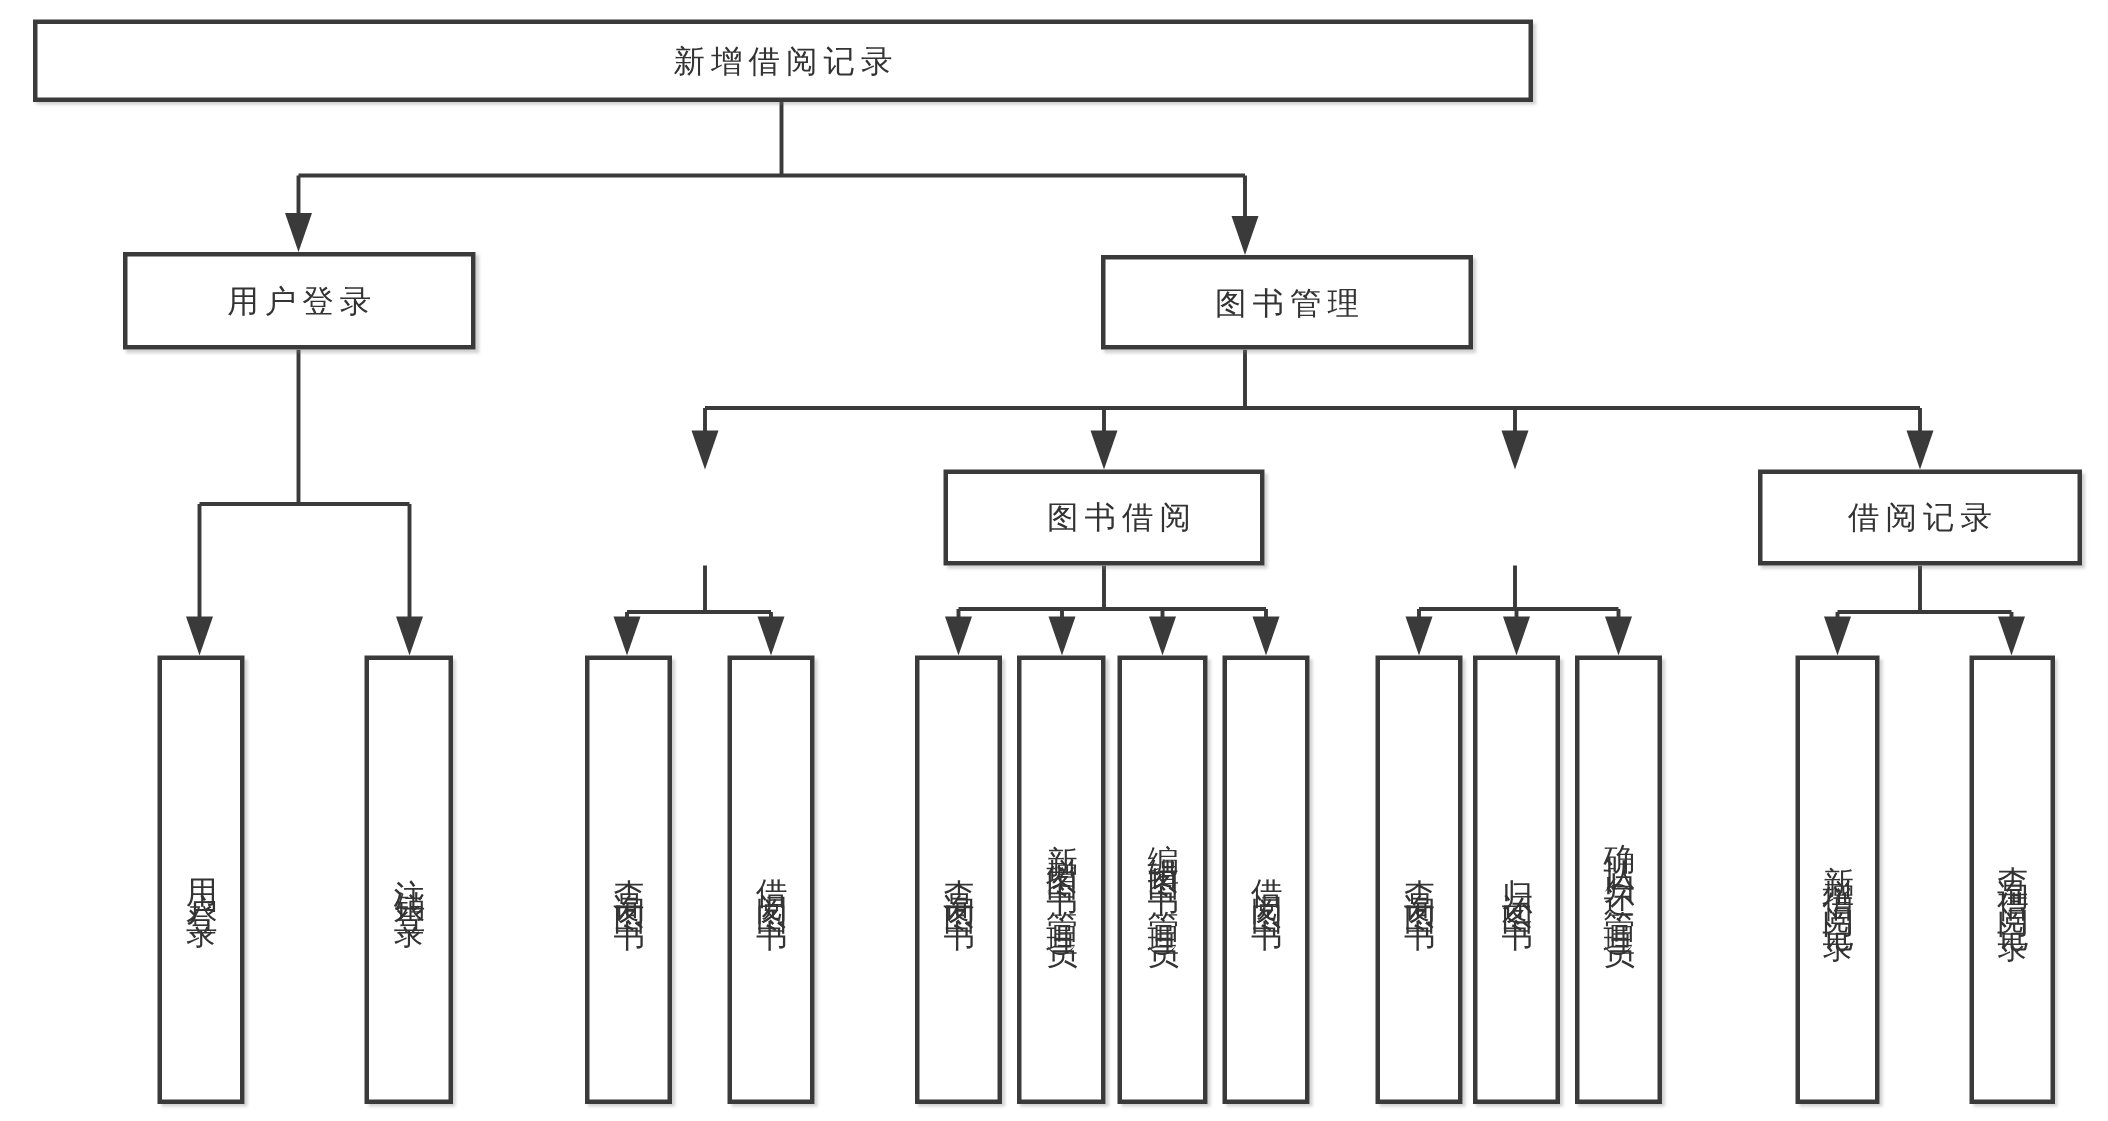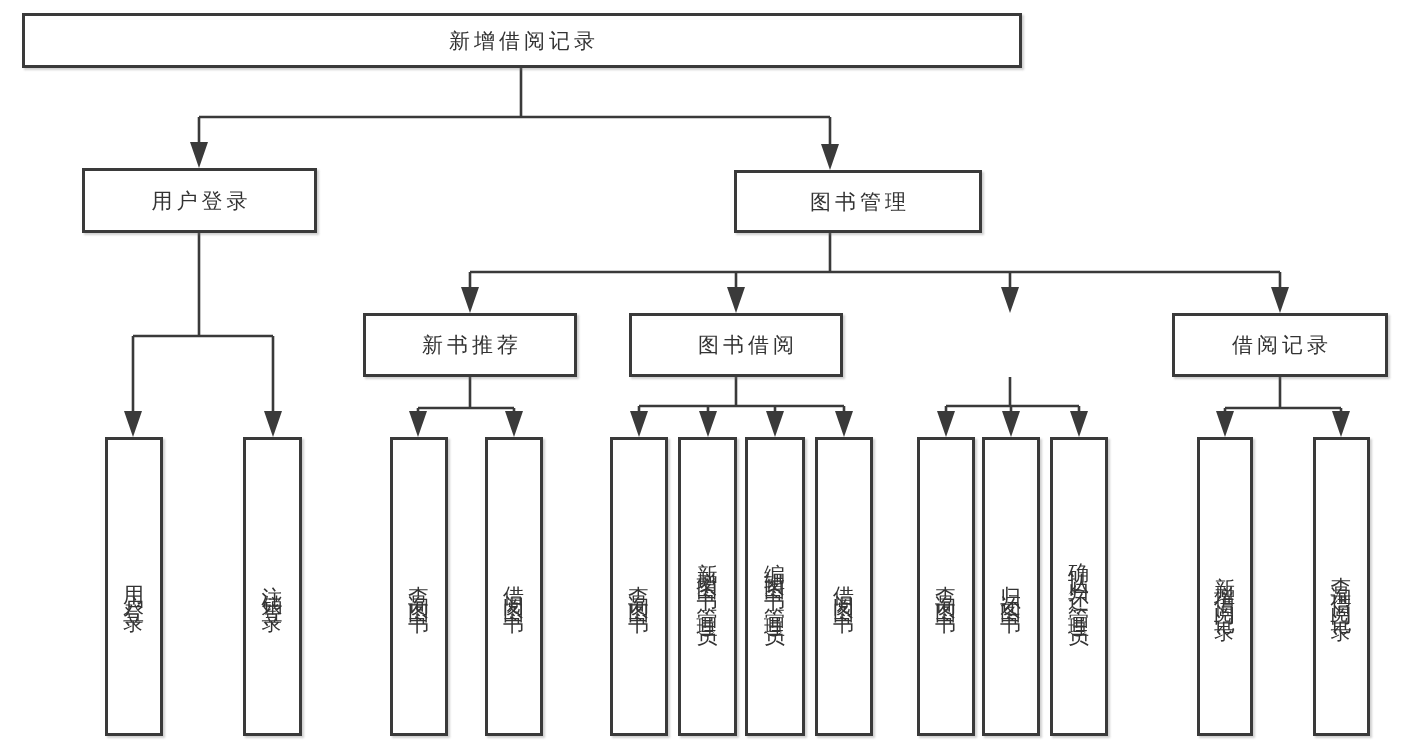--- a/index.html
+++ b/index.html
@@ -89,21 +89,20 @@
       <polygon points="1216,411 1234,411 1225,437"></polygon>
       <polygon points="1332,411 1350,411 1341,437"></polygon>
     </g>
   </svg>
 
   <div class="node" style="left:22px;top:13px;width:1000px;height:55px;">新增借阅记录</div>
 
   <div class="node" style="left:82px;top:168px;width:235px;height:65px;">用户登录</div>
   <div class="node" style="left:713px;top:170px;width:248px;height:63px;margin-left:21px;">图书管理</div>
 
-  <div class="node" style="left:363px;top:313px;width:214px;height:64px;">新书推荐</div>
   <div class="node" style="left:629px;top:313px;width:214px;height:64px;padding-left:20px;">图书借阅</div>
   <div class="node" style="left:1172px;top:313px;width:216px;height:64px;">借阅记录</div>
 
   <div class="node leaf" style="left:105px;top:437px;width:58px;height:299px;">
     <span class="vtext">用户登录</span>
   </div>
   <div class="node leaf" style="left:243px;top:437px;width:59px;height:299px;">
     <span class="vtext">注销登录</span>
   </div>
 

